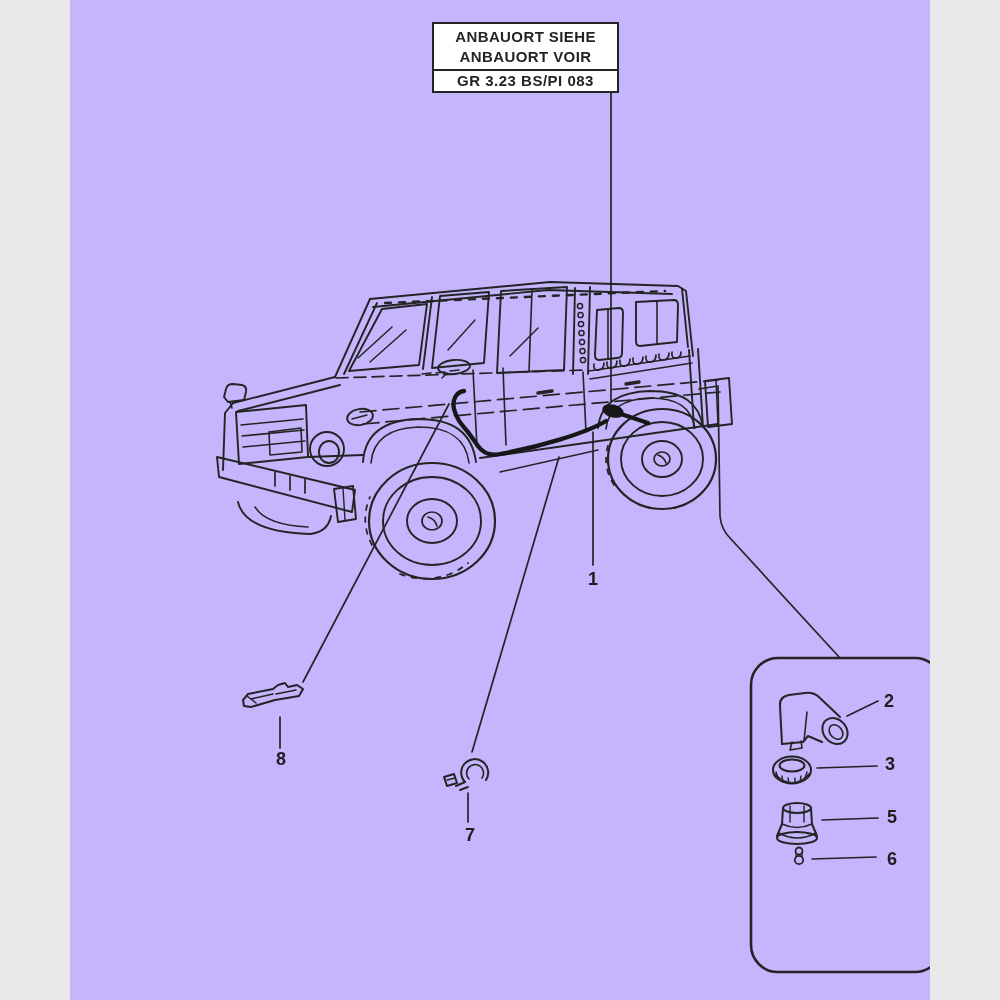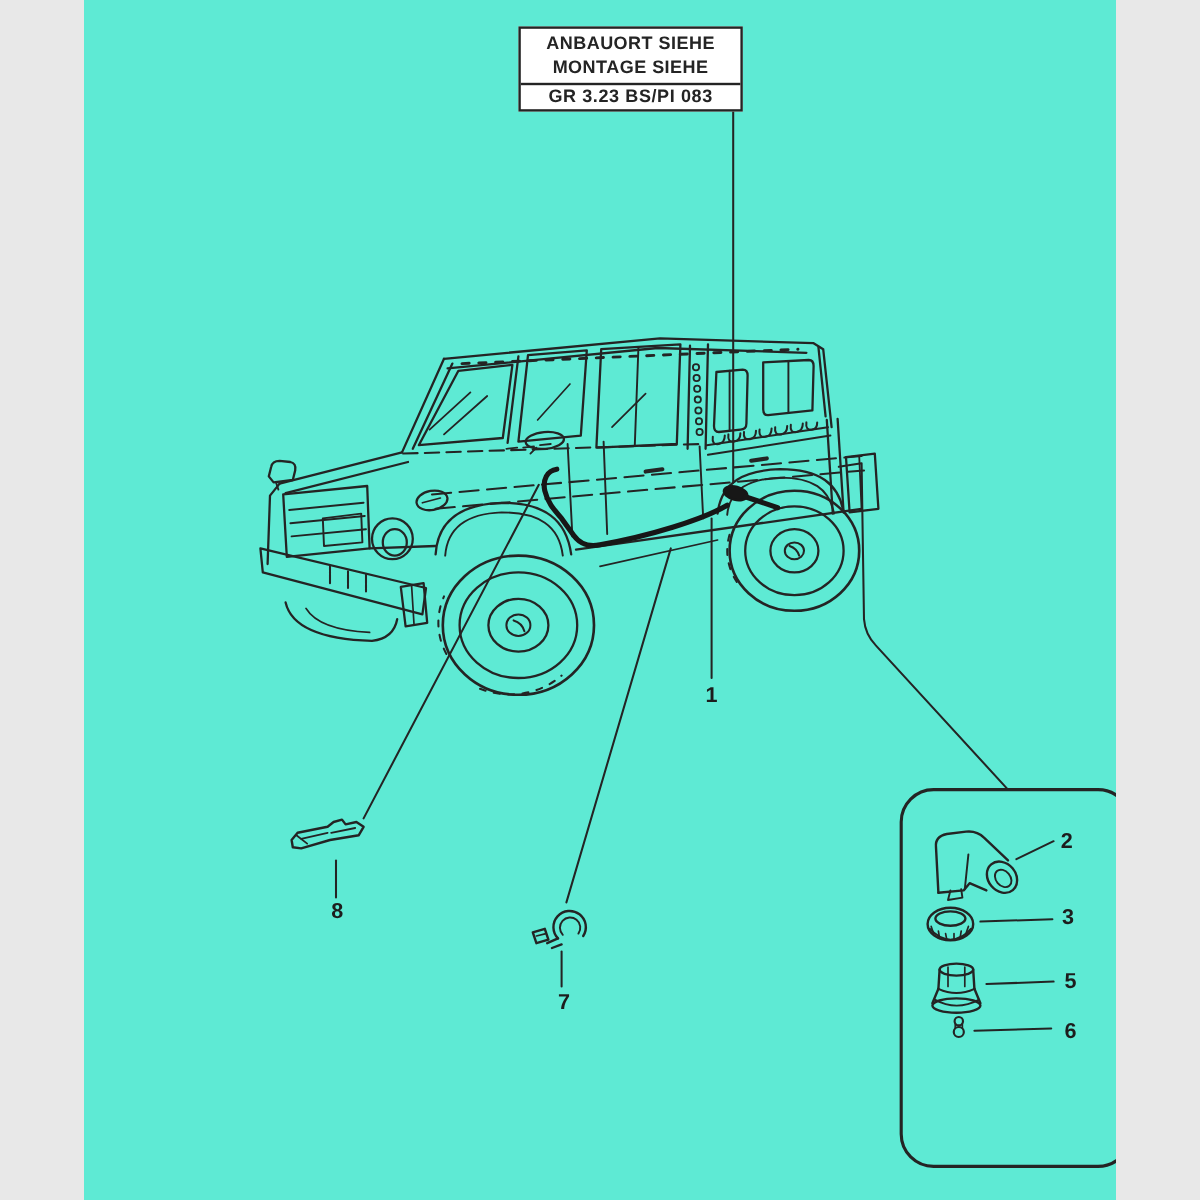--- a/index.html
+++ b/index.html
@@ -1,18 +1,18 @@
 <!DOCTYPE html>
 <html><head>
 <meta charset="utf-8">
 <style>
   html,body{margin:0;padding:0;background:#e8e8e8;}
   #stage{
     position:relative;width:860px;height:1000px;margin:0 auto;
-    background:#5eead4;overflow:hidden;
+    background:#c4b5fd;overflow:hidden;
     font-family:"Liberation Sans", sans-serif;
   }
   svg.art{position:absolute;left:0;top:0;}
   .note-box{
     position:absolute;left:362px;top:22px;width:183px;
     border:2px solid #242424;background:#ffffff;
     text-align:center;color:#242424;
     font-weight:700;font-size:15px;letter-spacing:.4px;
   }
   .note-row1{padding:3px 0 2px 0;line-height:20px;border-bottom:2px solid #242424;}
@@ -217,21 +217,21 @@
     <g stroke-width="2">
       <path d="M 173,700 L 178,694 L 203,689 L 208,685 L 215,683 L 218,687 L 227,685 L 233,689 L 229,696 L 205,700 L 181,707 L 174,706 Z"></path>
       <path d="M 181,699 L 203,694 M 206,694 L 226,690" stroke-width="1.5"></path>
       <path d="M 177,696 L 186,703" stroke-width="1.5"></path>
     </g>
   </svg>
 
   <div class="note-box">
     <div class="note-row1">
       <div>ANBAUORT SIEHE</div>
-      <div>MONTAGE SIEHE</div>
+      <div>ANBAUORT VOIR</div>
     </div>
     <div class="note-row2">GR 3.23 BS/PI 083</div>
   </div>
 
   <span class="callout" style="left:523px;top:579px">1</span>
   <span class="callout" style="left:819px;top:701px">2</span>
   <span class="callout" style="left:820px;top:764px">3</span>
   <span class="callout" style="left:822px;top:817px">5</span>
   <span class="callout" style="left:822px;top:859px">6</span>
   <span class="callout" style="left:400px;top:835px">7</span>

